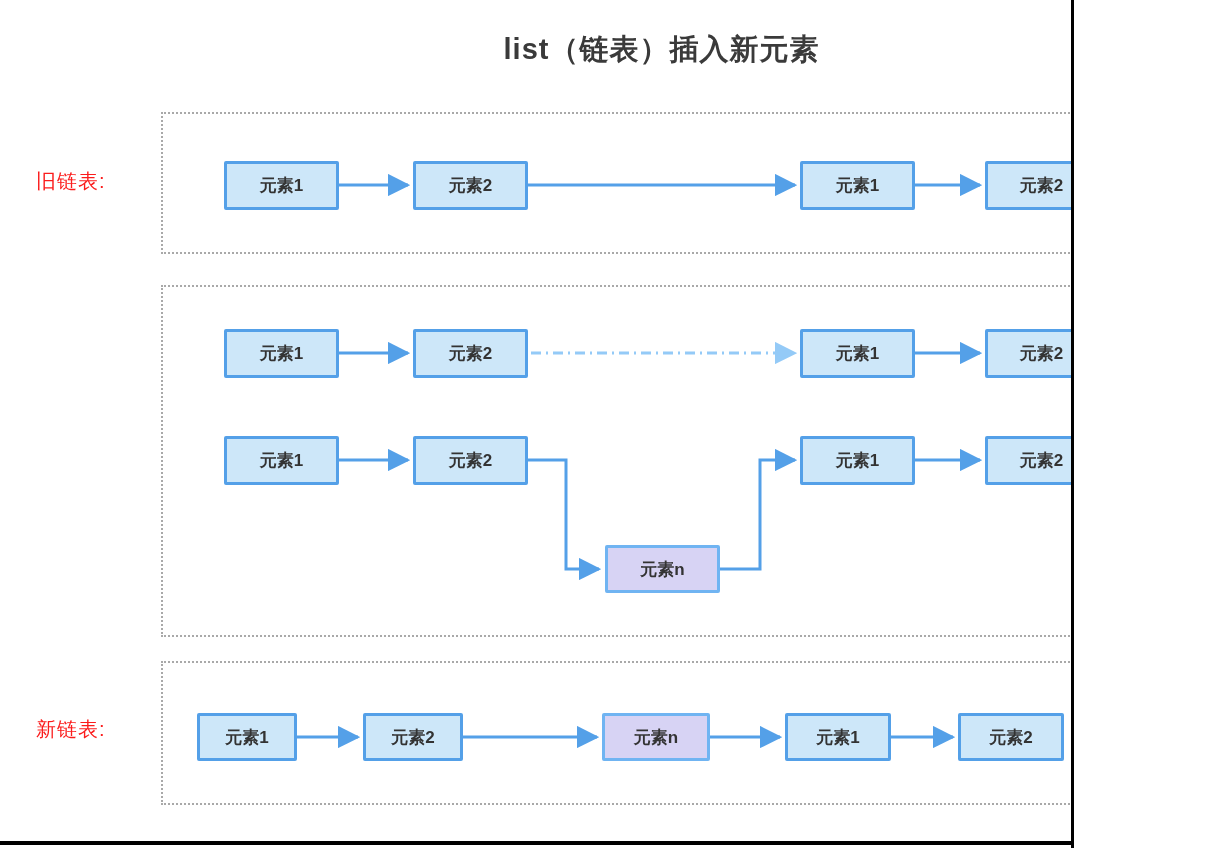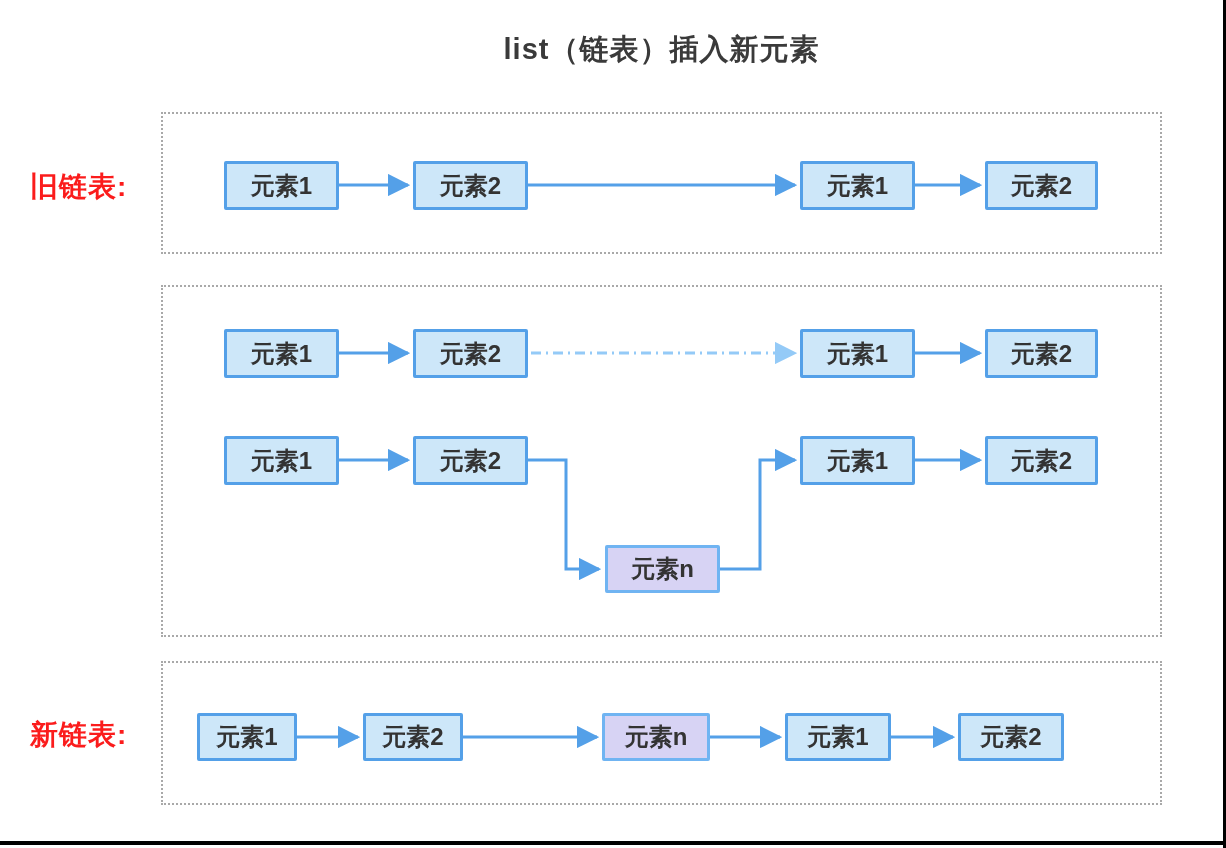--- a/index.html
+++ b/index.html
@@ -1,44 +1,44 @@
 <!DOCTYPE html>
 <html style="--node-fill: #cde7f9; --node-border: #54a0e8; --new-node-fill: #d7d3f4; --new-node-border: #70b4f2; --arrow: #54a0e8; --arrow-faded: #94caf7; --label-red: #fb1c1c; --container-border: #a9a9a9; --title-color: #3a3a3a;"><head>
 <meta charset="utf-8">
 <style>
   html,body { margin:0; padding:0; background:#fff; }
   .page {
-    position:relative; width:1226px; height:848px; background:#ffffff;
+    position:relative; width:1074px; height:848px; background:#ffffff;
     font-family:"Liberation Sans","DejaVu Sans",sans-serif; overflow:hidden;
   }
   .title {
     position:absolute; left:160px; top:30px; width:1003px;
     text-align:center; font-size:29px; font-weight:bold;
     color:var(--title-color,#3a3a3a); letter-spacing:1px;
   }
   .container {
     position:absolute; box-sizing:border-box;
     border:2px dotted var(--container-border,#a9a9a9); background:transparent;
   }
   .c-old    { left:161px; top:112px; width:1001px; height:142px; }
   .c-insert { left:161px; top:285px; width:1001px; height:352px; }
   .c-new    { left:161px; top:661px; width:1001px; height:144px; }
   .side-label {
-    position:absolute; left:30px; font-size:28px; font-weight:bold;
+    position:absolute; left:36px; font-size:20px; font-weight:normal;
     color:var(--label-red,#fb1c1c); letter-spacing:1px;
   }
   .lbl-old { top:168px; }
   .lbl-new { top:716px; }
   .node {
     position:absolute; box-sizing:border-box; width:115px; height:49px;
     background:var(--node-fill,#cde7f9);
     border:3px solid var(--node-border,#54a0e8);
     border-radius:2px;
     display:flex; align-items:center; justify-content:center;
-    font-size:24px; font-weight:bold; color:#333333;
+    font-size:17px; font-weight:bold; color:#333333;
   }
   .node.new {
     background:var(--new-node-fill,#d7d3f4);
     border-color:var(--new-node-border,#70b4f2);
     text-align:center;
   }
   svg.arrows { position:absolute; left:0; top:0; pointer-events:none; }
   .arrow-line   { stroke:var(--arrow,#54a0e8); stroke-width:3; fill:none; }
   .arrow-faded  { stroke:var(--arrow-faded,#94caf7); stroke-width:3; fill:none;
                   stroke-dasharray:10 5 2 5; }

